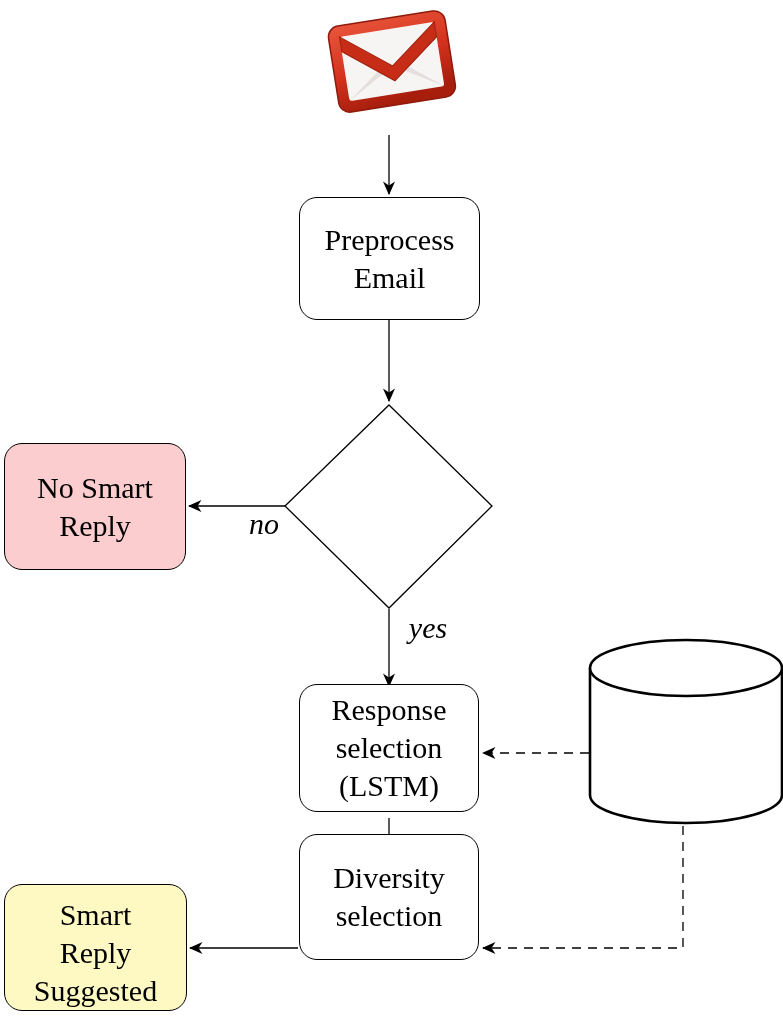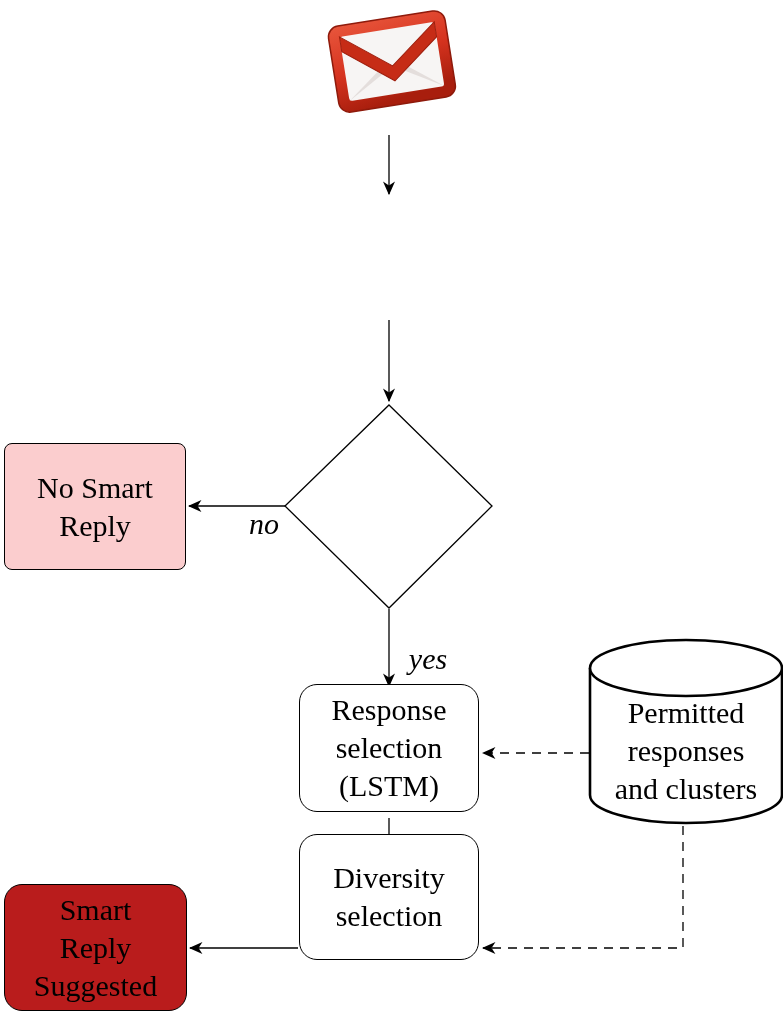--- a/index.html
+++ b/index.html
@@ -23,21 +23,21 @@
     font-size: 30px;
     line-height: 38px;
     box-sizing: border-box;
   }
   .rbox {
     border: 1.7px solid #000000;
     border-radius: 18px;
     background: #ffffff;
   }
   .pink  { background: #fbcdce; }
-  .green { background: #b91c1c; }
+  .green { background: #fef9c3; align-items: flex-end; }
   .plain { background: transparent; border: none; }
   .edge-label {
     position: absolute;
     font-size: 30px;
     line-height: 34px;
     text-align: center;
     font-style: italic;
   }
   .gmail {
     position: absolute;
@@ -86,46 +86,45 @@
       <g transform="rotate(-9 72 60)">
         <rect x="13" y="16" width="118" height="87" rx="11" fill="url(#gred)" stroke="#8e1a0b" stroke-width="1.5"></rect>
         <rect x="24" y="27" width="96" height="65" rx="3" fill="#f7f5f4"></rect>
         <path d="M24,92 L66,60 L72,64 Z" fill="#e4dedc"></path>
         <path d="M120,92 L78,60 L72,64 Z" fill="#e4dedc"></path>
         <path d="M24,27 L72,64 L120,27 L120,42 L72,79 L24,42 Z" fill="#c62c16" stroke="#9e1e0d" stroke-width="1"></path>
       </g>
     </svg>
   </div>
 
+  <div class="node rbox" style="left:299px; top:197px; width:181px; height:123px;">
+    <span>Preprocess
+Email</span>
+  </div>
 
 
-  <div class="node rbox pink" style="left:4px; top:443px; width:182px; height:127px;border-radius:8px;">
+  <div class="node rbox pink" style="left:4px; top:443px; width:182px; height:127px;">
     <span>No Smart
 Reply</span>
   </div>
 
   <div class="node rbox" style="left:299px; top:684px; width:180px; height:128px;">
     <span>Response
 selection
 (LSTM)</span>
   </div>
 
-  <div class="node plain" style="left:588px; top:692px; width:196px; height:118px;">
-    <span>Permitted
-responses
-and clusters</span>
-  </div>
 
   <div class="node rbox" style="left:299px; top:834px; width:180px; height:126px;">
     <span>Diversity
 selection</span>
   </div>
 
   <div class="node rbox green" style="left:4px; top:884px; width:183px; height:127px;">
     <span>Smart
 Reply
 Suggested</span>
   </div>
 
   <div class="edge-label" style="left:232px; top:507px; width:64px;">no</div>
-  <div class="edge-label" style="left:396px; top:611px; width:64px;margin-top:31px;">yes</div>
+  <div class="edge-label" style="left:396px; top:611px; width:64px;">yes</div>
 
 </div>
 
 </body></html>

